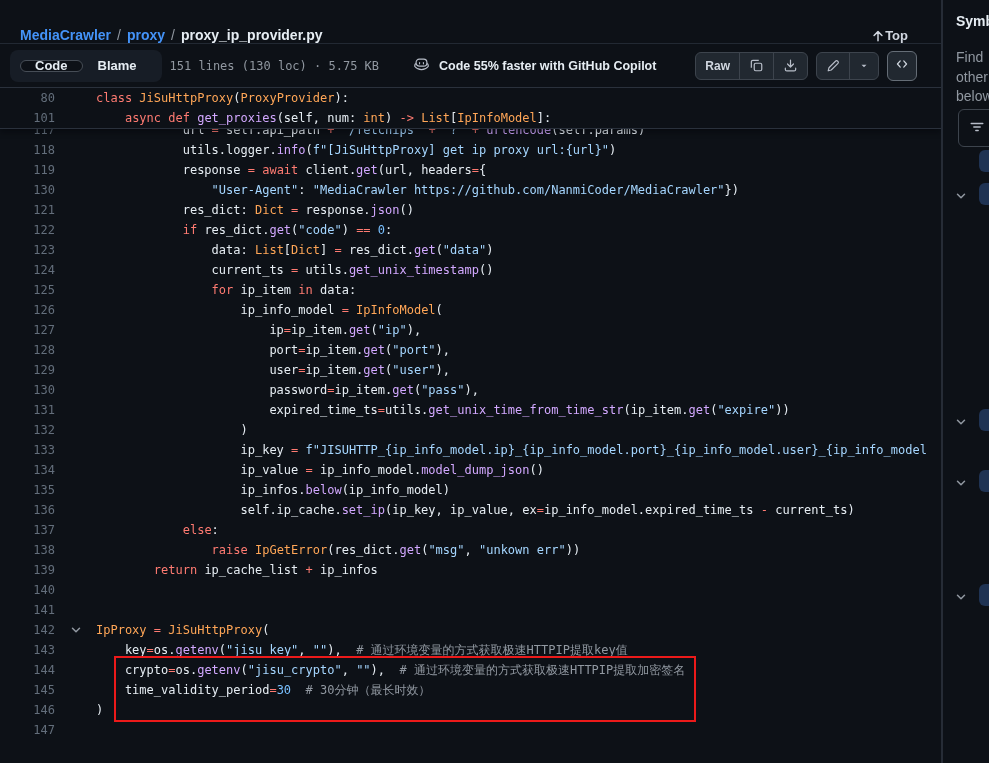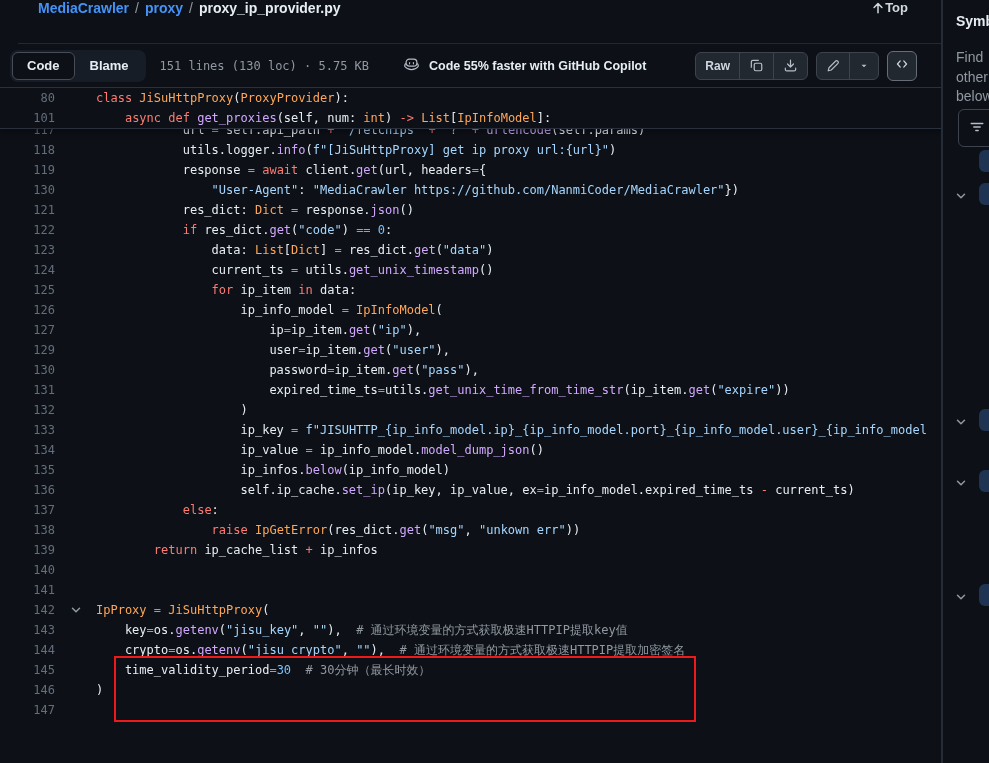--- a/index.html
+++ b/index.html
@@ -10,52 +10,52 @@
     color: #e6edf3;
   }
   .page { display: flex; width: 989px; height: 763px; }
   .main {
     width: 943px; flex: none; display: flex; flex-direction: column;
     border-right: 2px solid #262c36; height: 763px;
   }
 
   
   .breadcrumb-bar {
-    height: 44px; flex: none; display: flex; align-items: flex-start;
-    padding: 0 33px 0 20px; border-bottom: 1px solid #222933; margin-left: 18px;
+    height: 44px; flex: none; display: flex; align-items: flex-end;
+    padding: 0 33px 0 20px; border-bottom: 1px solid #222933;
   }
   .crumbs { display: flex; align-items: center; font-size: 14px; font-weight: 600; }
   .crumb-link { color: #4493f8; cursor: pointer; }
   .crumb-sep { color: #9198a1; margin: 0 6px; font-weight: 400; }
   .crumb-file { color: #e6edf3; font-weight: 700; }
   .top-btn {
     margin-left: auto; display: flex; align-items: center; 
     background: none; border: none; color: #d1d7e0; font-size: 13px;
     font-weight: 600; font-family: inherit; cursor: pointer;
   }
   .top-btn svg { display: block; }
 
   
   .toolbar {
     height: 44px; flex: none; display: flex; align-items: center;
     padding: 0 24px 0 10px; border-bottom: 1px solid #2a313c; gap: 8px;
   }
   .seg {
-    display: flex; background: #171d26; border-radius: 8px; padding: 2px;
+    display: flex; background: #171d26; border-radius: 8px; padding: 10px;
     height: 32px; flex: none;
   }
   .seg-btn {
     display: flex; align-items: center; padding: 0 14px; font-size: 13px;
     font-weight: 600; color: #e6edf3; border: 1px solid transparent;
     border-radius: 6px; background: none; font-family: inherit; cursor: pointer;
   }
   .seg-btn.active { background: #0d1117; border-color: #464d56; }
   .file-meta {
     font-family: "DejaVu Sans Mono", monospace; font-size: 12px;
-    color: #9198a1; margin-left: 6px; white-space: nowrap;
+    color: #9198a1; white-space: nowrap;
   }
   .copilot {
     display: flex; align-items: center; gap: 9px; margin-left: 26px;
     font-size: 12.5px; font-weight: 600; color: #e6edf3; cursor: pointer;
   }
   .toolbar-spacer { flex: 1; }
   .btn-group {
     display: flex; height: 28px; border: 1px solid #3d444d; border-radius: 6px;
     background: #212830; overflow: hidden; flex: none;
   }
@@ -257,20 +257,25 @@
           </div>
           <div class="code-row">
             <span class="ln">126</span>
             <span class="gut"></span>
             <code class="code-txt"><span class="t-p">                    ip_info_model </span><span class="t-k">=</span><span class="t-p"> </span><span class="t-c">IpInfoModel</span><span class="t-p">(</span></code>
           </div>
           <div class="code-row">
             <span class="ln">127</span>
             <span class="gut"></span>
             <code class="code-txt"><span class="t-p">                        ip</span><span class="t-k">=</span><span class="t-p">ip_item.</span><span class="t-f">get</span><span class="t-p">(</span><span class="t-s">"ip"</span><span class="t-p">),</span></code>
+          </div>
+          <div class="code-row">
+            <span class="ln">128</span>
+            <span class="gut"></span>
+            <code class="code-txt"><span class="t-p">                        port</span><span class="t-k">=</span><span class="t-p">ip_item.</span><span class="t-f">get</span><span class="t-p">(</span><span class="t-s">"port"</span><span class="t-p">),</span></code>
           </div>
           <div class="code-row">
             <span class="ln">129</span>
             <span class="gut"></span>
             <code class="code-txt"><span class="t-p">                        user</span><span class="t-k">=</span><span class="t-p">ip_item.</span><span class="t-f">get</span><span class="t-p">(</span><span class="t-s">"user"</span><span class="t-p">),</span></code>
           </div>
           <div class="code-row">
             <span class="ln">130</span>
             <span class="gut"></span>
             <code class="code-txt"><span class="t-p">                        password</span><span class="t-k">=</span><span class="t-p">ip_item.</span><span class="t-f">get</span><span class="t-p">(</span><span class="t-s">"pass"</span><span class="t-p">),</span></code>

